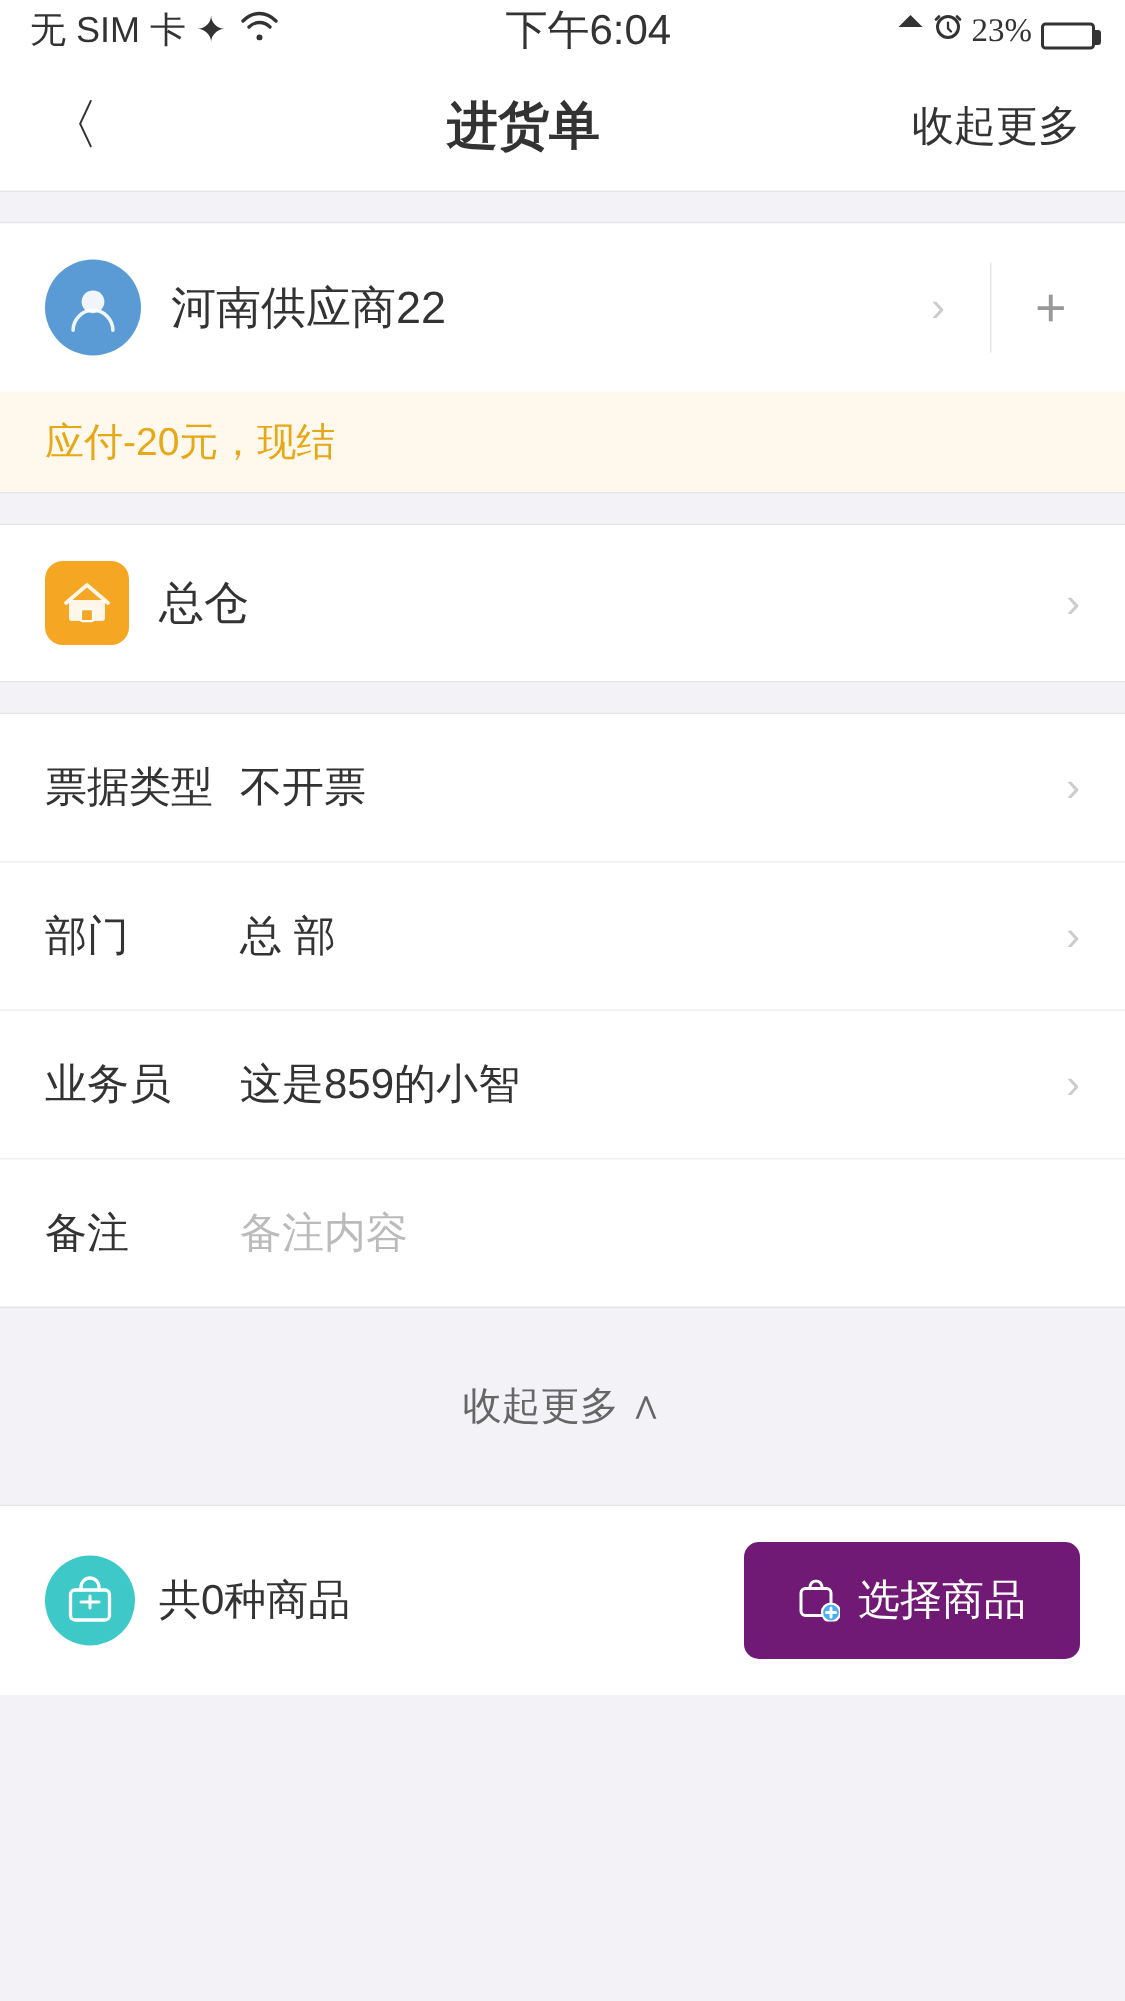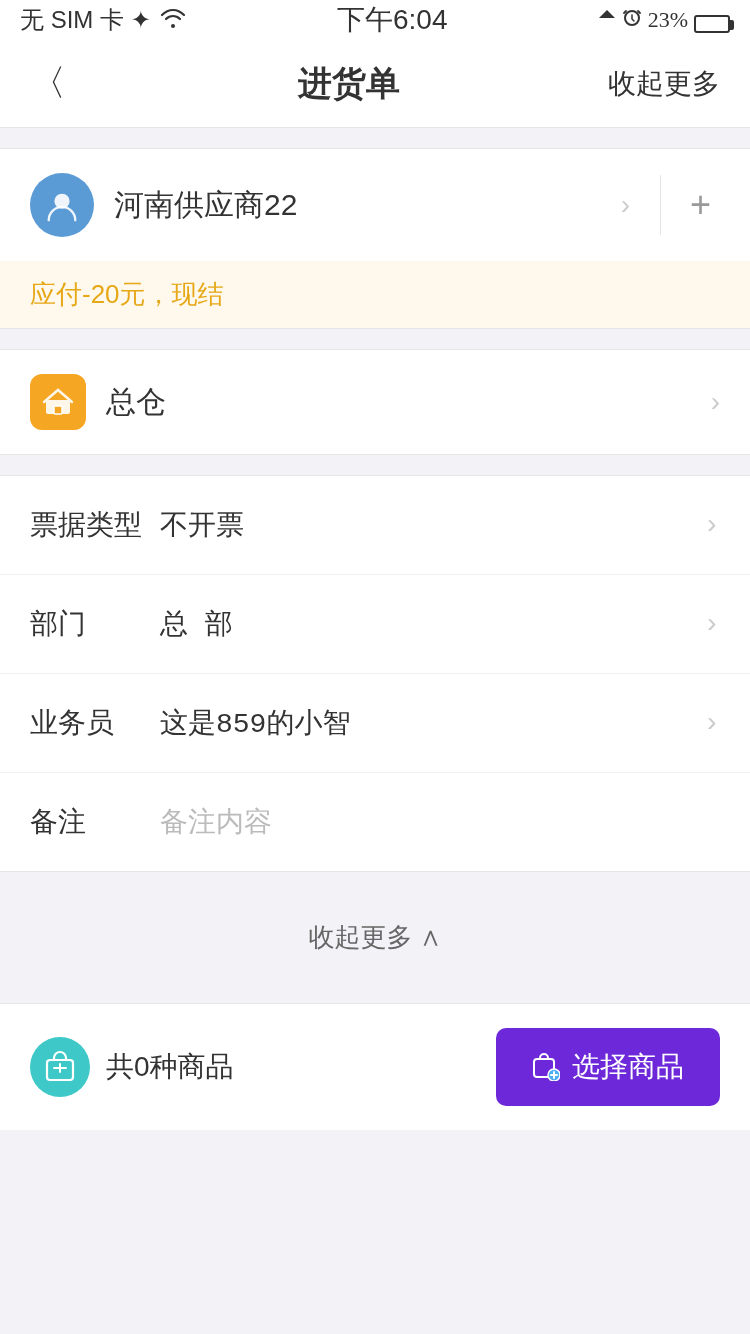--- a/index.html
+++ b/index.html
@@ -151,21 +151,20 @@
       color: #ccc;
       font-size: 28px;
     }
 
     
     .form-section {
       background: #fff;
       margin-top: 20px;
       border-top: 1px solid #e5e5e5;
       border-bottom: 1px solid #e5e5e5;
-      font-family: Liberation Mono, monospace;
     }
     .form-row {
       display: flex;
       align-items: center;
       padding: 30px 30px;
       border-bottom: 1px solid #f0f0f0;
       cursor: pointer;
     }
     .form-row:last-child { border-bottom: none; }
     .form-label {
@@ -218,21 +217,21 @@
       border-radius: 50%;
       display: flex;
       align-items: center;
       justify-content: center;
     }
     .product-count-text {
       font-size: 28px;
       color: #333;
     }
     .select-btn {
-      background: #6d28d9;
+      background: #701a75;
       color: #fff;
       font-size: 28px;
       border: none;
       border-radius: 10px;
       padding: 20px 36px;
       display: flex;
       align-items: center;
       gap: 12px;
       cursor: pointer;
     }

